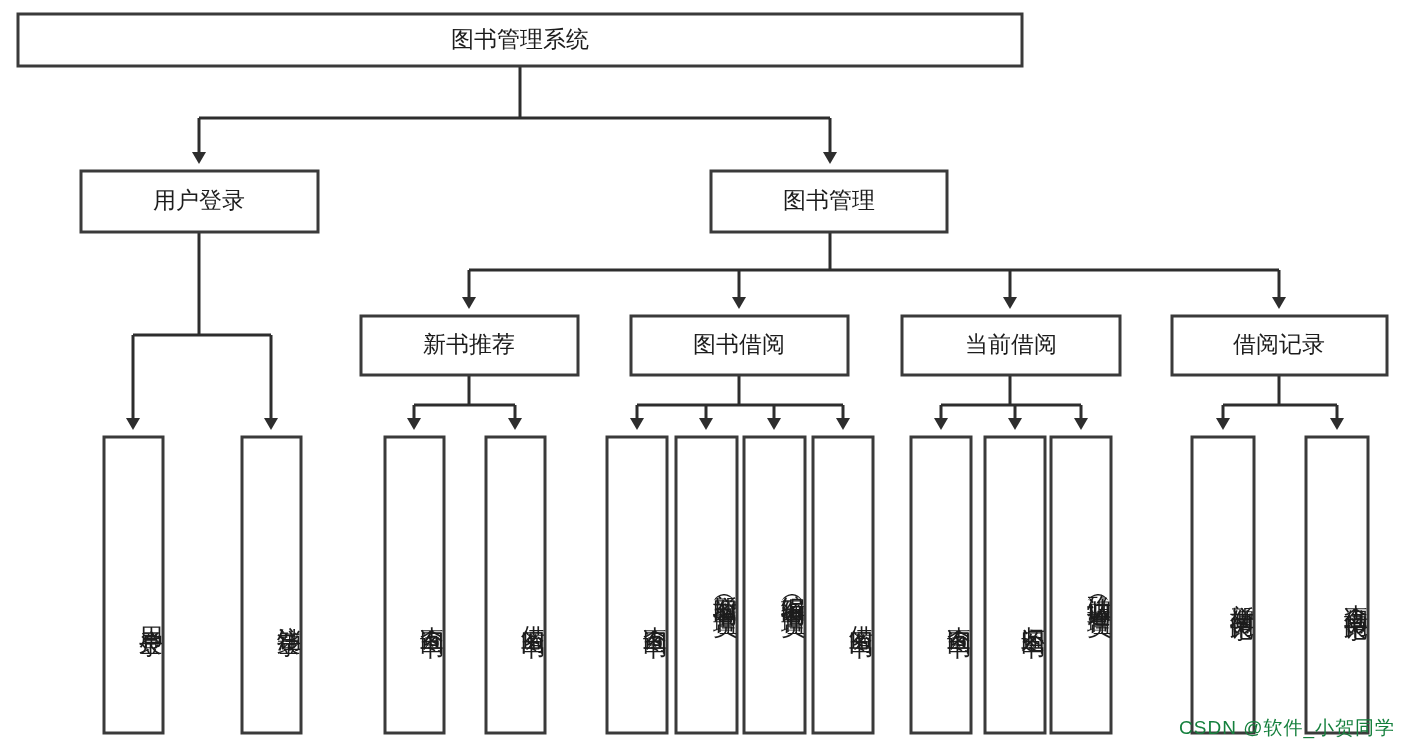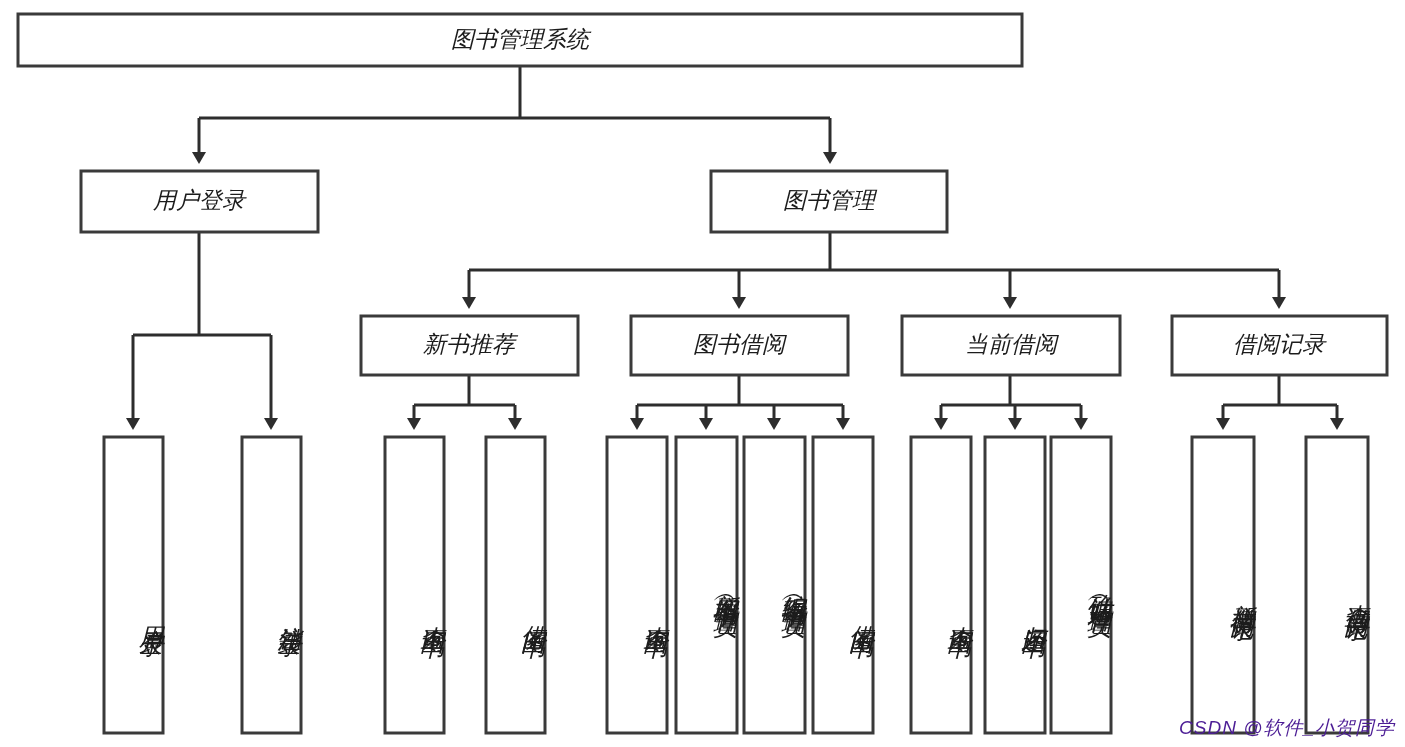--- a/index.html
+++ b/index.html
@@ -11,21 +11,20 @@
     width: 1405px;
     height: 747px;
     overflow: hidden;
     font-family: "Liberation Sans", sans-serif;
   }
   #diagram-root {
     position: relative;
     width: 1405px;
     height: 747px;
     background: #ffffff;
-    font-style: italic;
   }
   svg.flow {
     position: absolute;
     left: 0;
     top: 0;
     width: 1405px;
     height: 747px;
   }
   .node-box {
     fill: #ffffff;
@@ -63,21 +62,21 @@
     justify-content: center;
     white-space: nowrap;
     pointer-events: none;
   }
   .watermark {
     position: absolute;
     right: 10px;
     bottom: 6px;
     font-family: "Liberation Sans", sans-serif;
     font-size: 19px;
-    color: #4c1d95;
+    color: #15803d;
     letter-spacing: 1px;
     white-space: nowrap;
   }
 </style>
 </head>
 <body>
 
 <div id="diagram-root">
 
   <svg class="flow" viewBox="0 0 1405 747">

